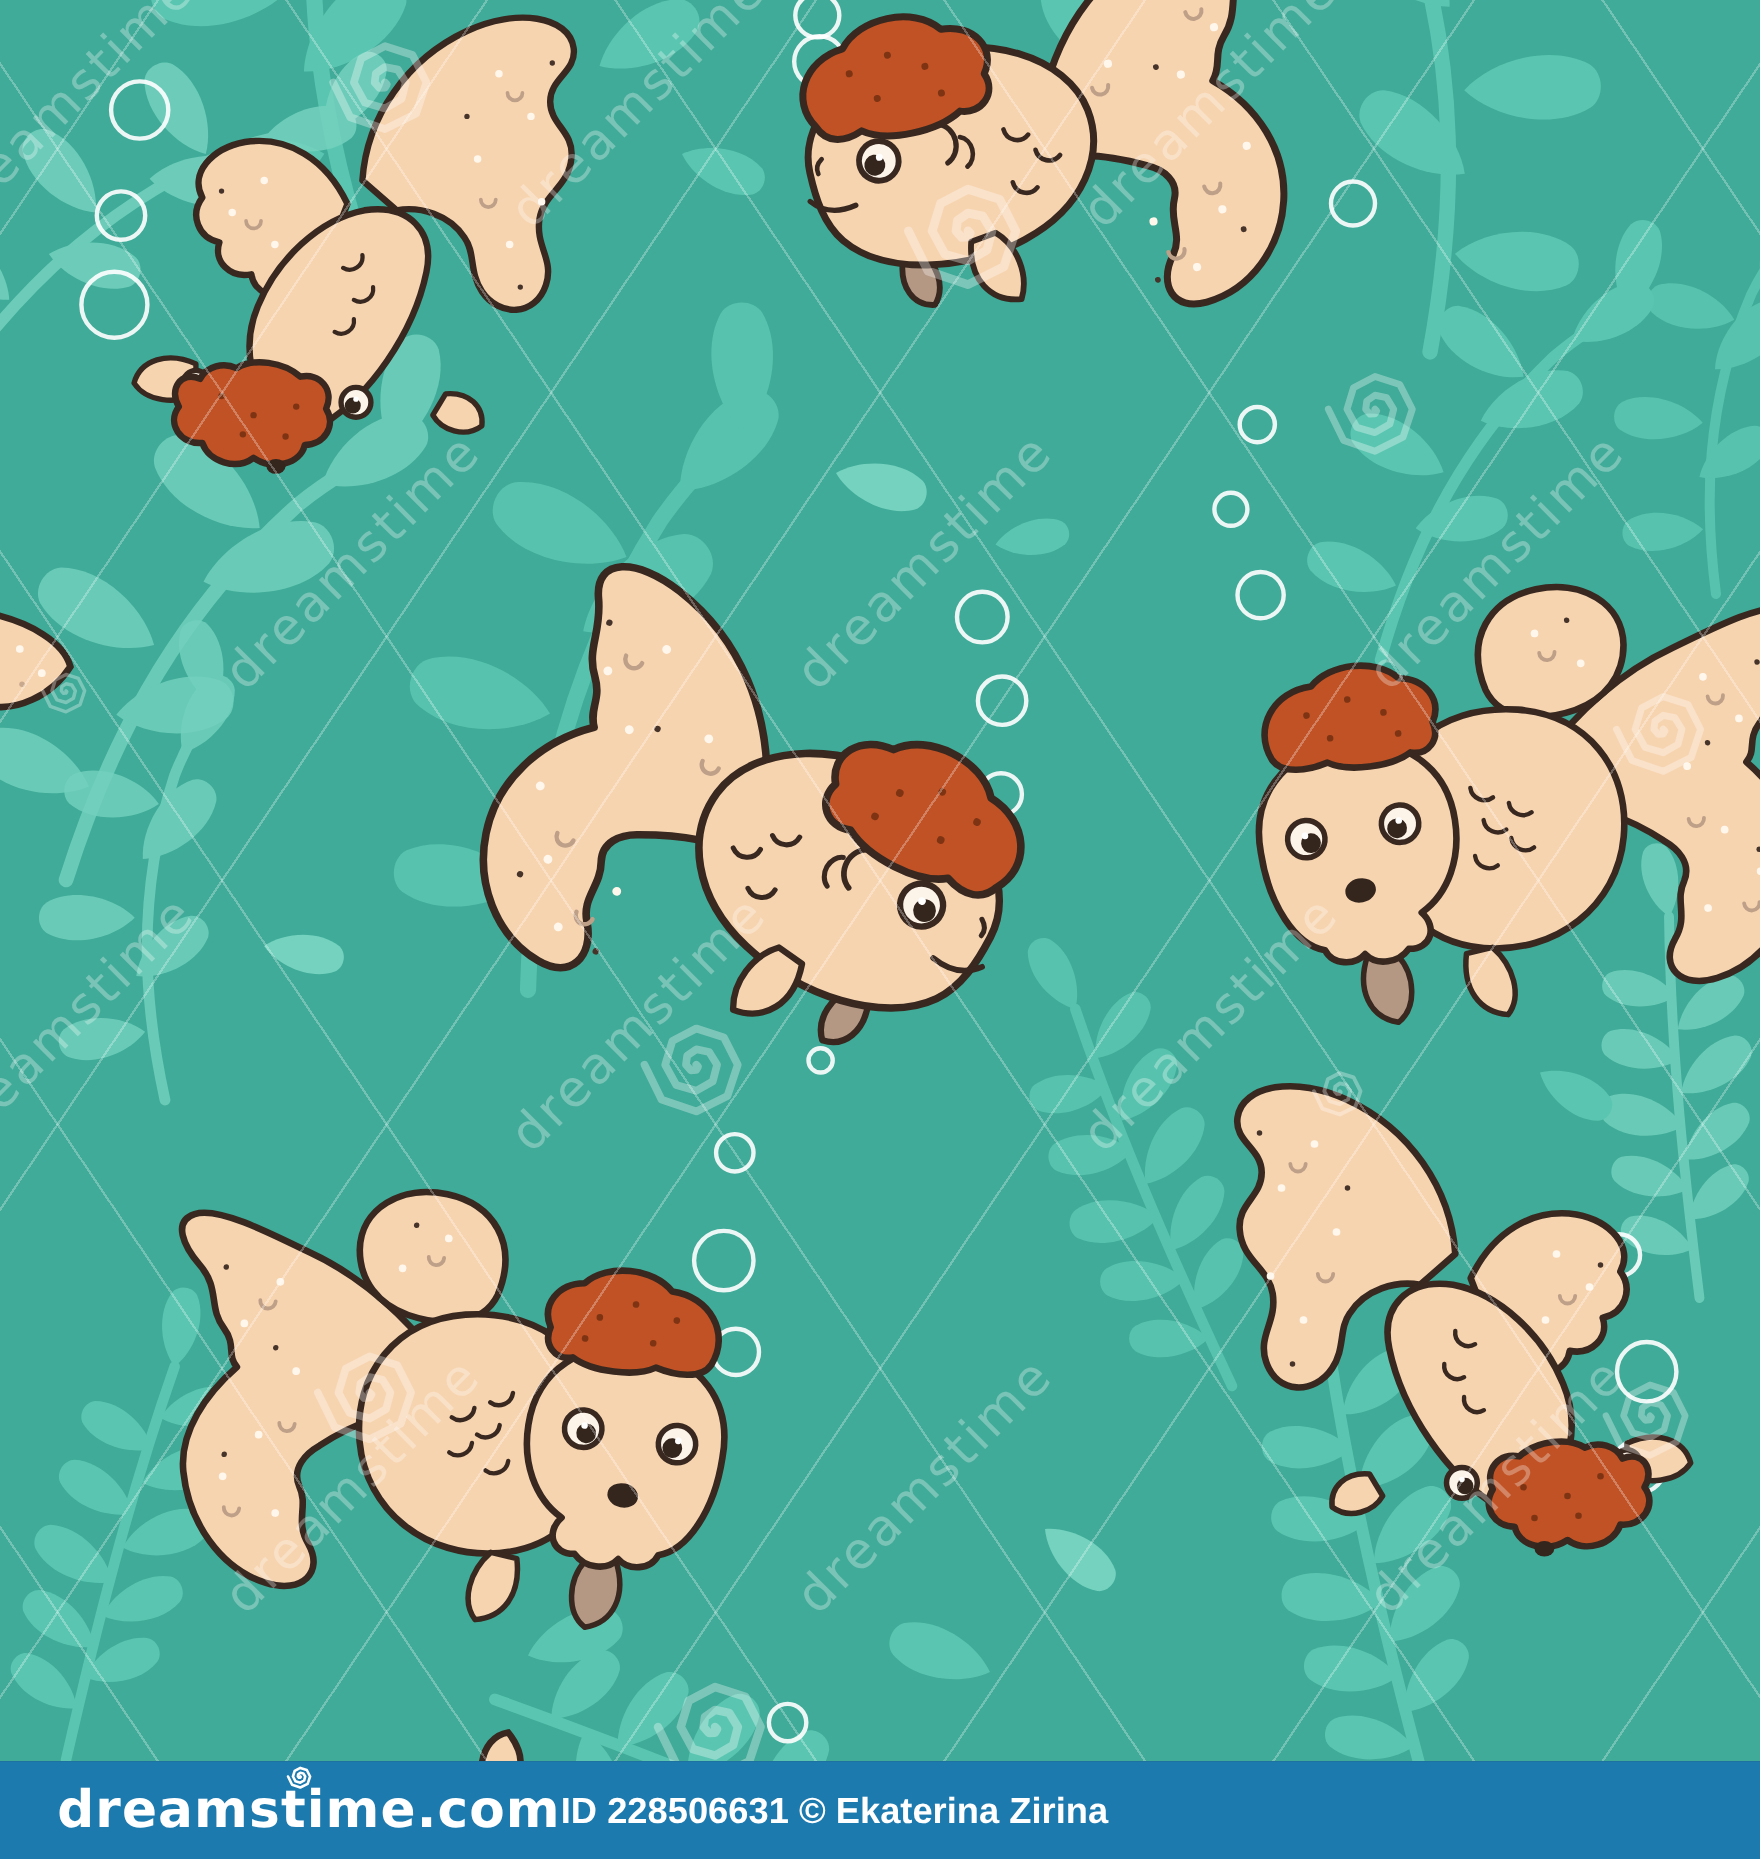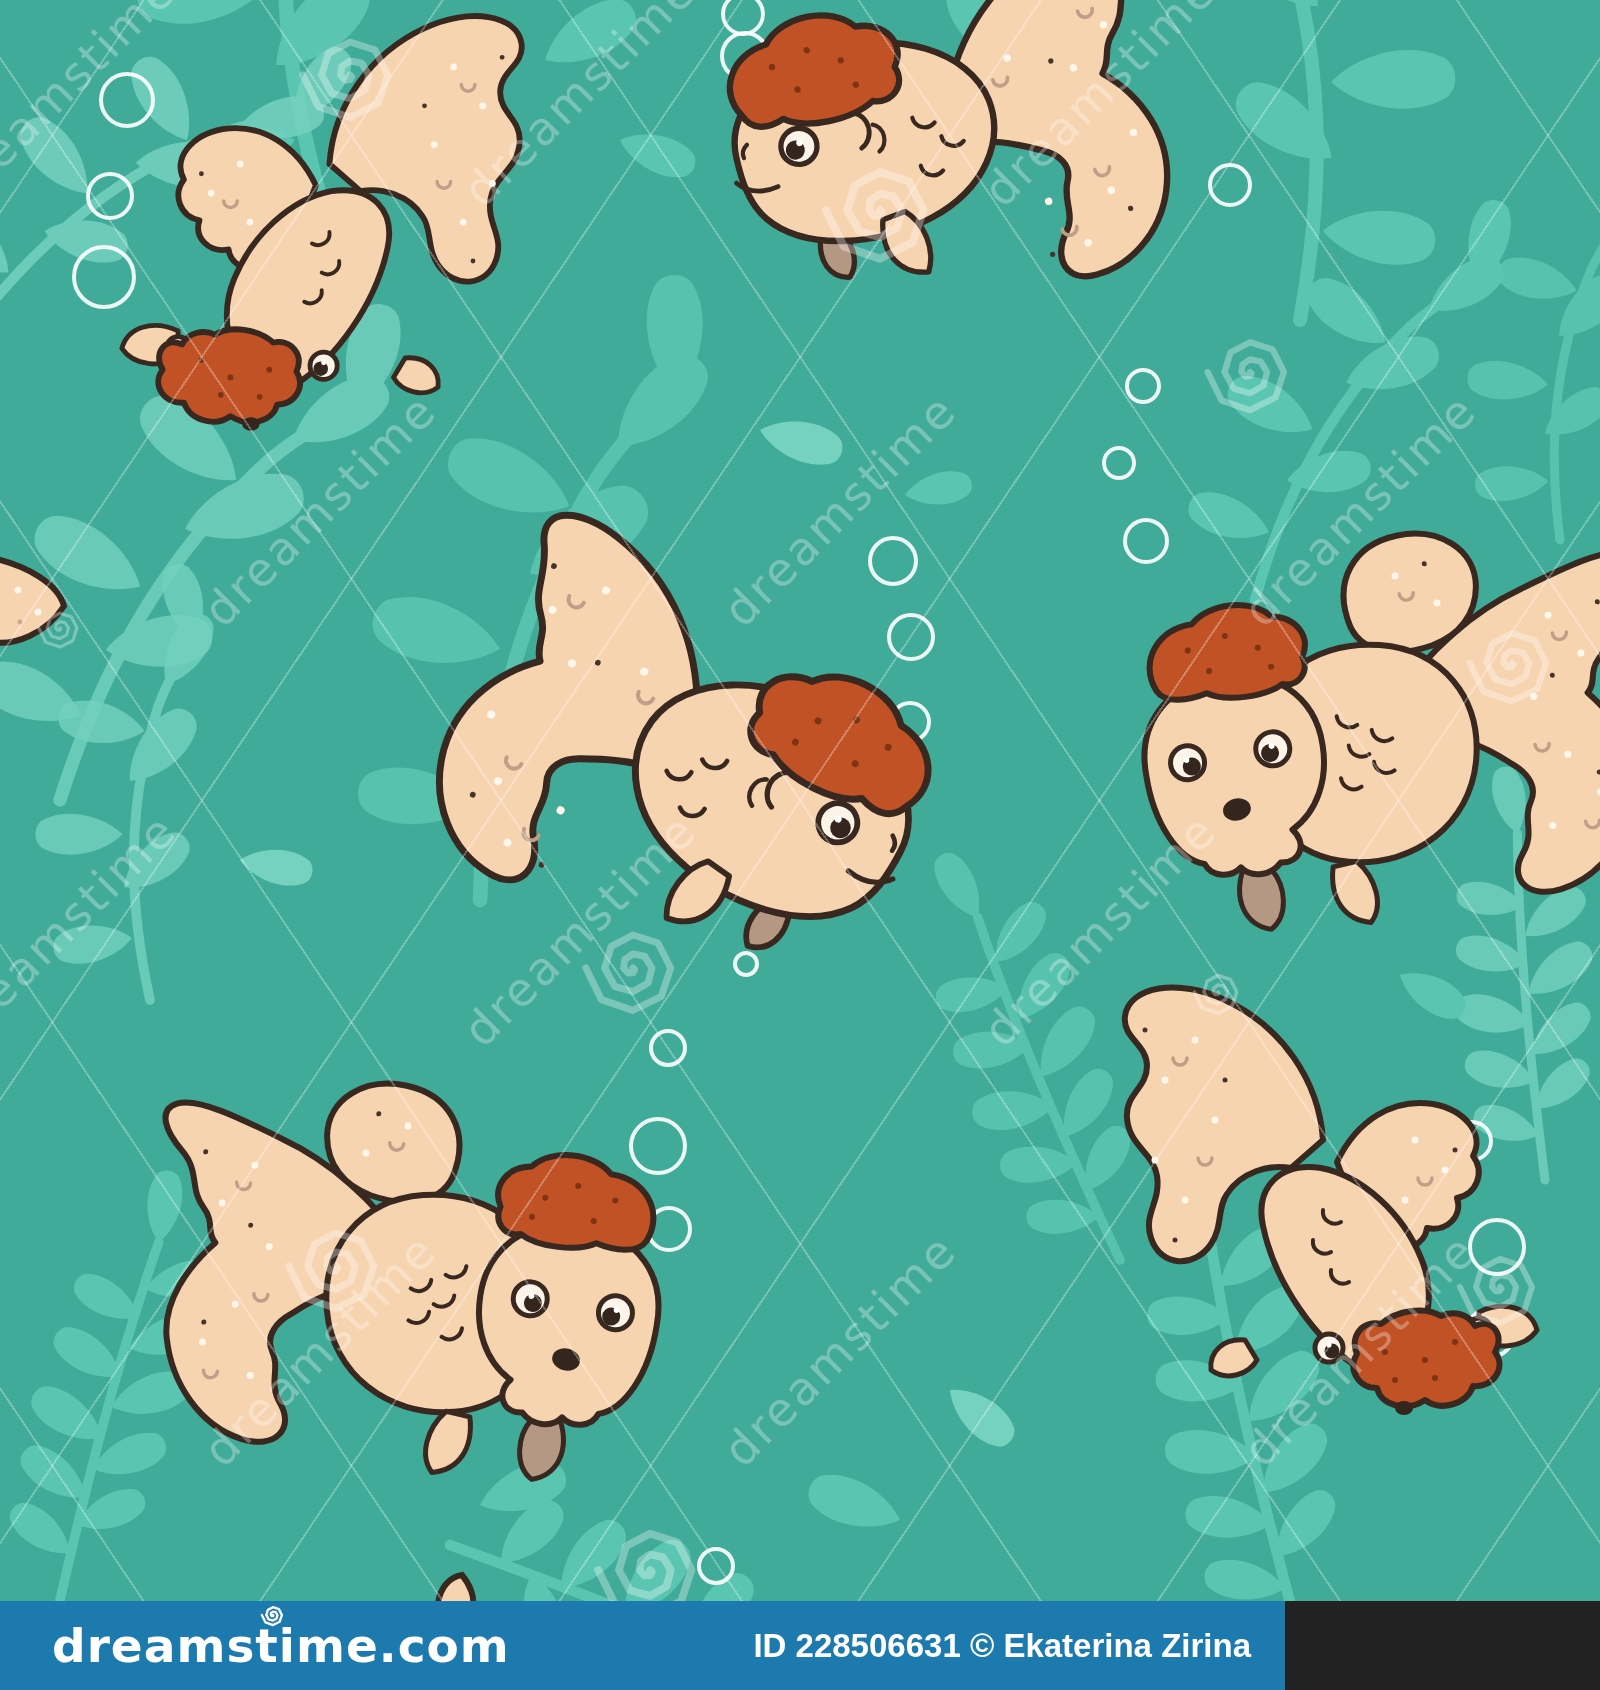--- a/index.html
+++ b/index.html
@@ -10,22 +10,22 @@
   .watermark-layer{position:absolute;left:0;top:0;width:1600px;height:1601px;pointer-events:none;}
   .watermark-layer::before{
     content:'';position:absolute;inset:0;
     background-image:
       repeating-linear-gradient(124deg, rgba(255,255,255,0) 0 118px, rgba(255,255,255,.28) 118px 120px, rgba(255,255,255,0) 120px 248px),
       repeating-linear-gradient(56deg,  rgba(255,255,255,0) 0 118px, rgba(255,255,255,.28) 118px 120px, rgba(255,255,255,0) 120px 248px);
   }
   .wm{position:absolute;font-size:46px;font-weight:500;letter-spacing:3px;color:rgba(255,255,255,.30);
       white-space:nowrap;transform:translate(-50%,-50%) rotate(-45deg);}
   .wm-spirals{position:absolute;left:0;top:0;}
-  footer.bar{position:relative;width:1285px;height:89px;background:#1d7aae;display:flex;
-             align-items:center;justify-content:space-between;padding:0 34px 0 52px;box-sizing:border-box;}
+  footer.bar{position:relative;width:1600px;height:89px;background:#1d7aae;display:flex;
+             align-items:center;padding:0 34px 0 52px;box-sizing:border-box;}
   .logo{position:relative;color:#fff;font-weight:bold;font-size:47px;letter-spacing:1px;font-family:"DejaVu Sans",sans-serif;}
   .logo .logo-spiral{position:absolute;left:208px;top:-16px;}
   .credit{color:#fff;font-weight:bold;font-size:33px;font-family:"Liberation Sans",sans-serif;}
 </style>
 </head>
 <body>
 
 <div class="stage">
 
   <div class="art">

